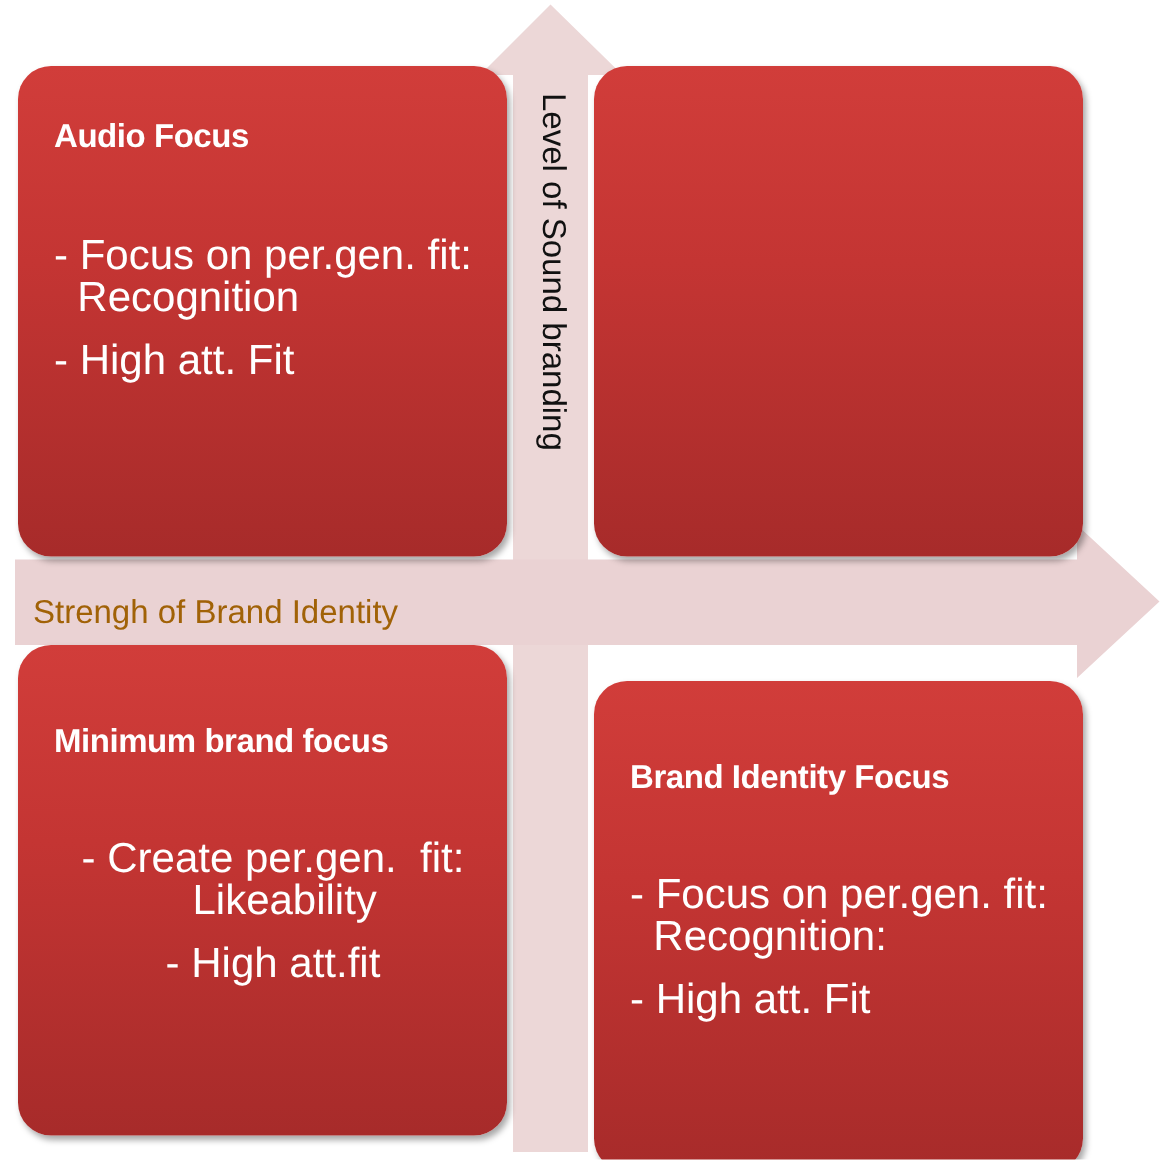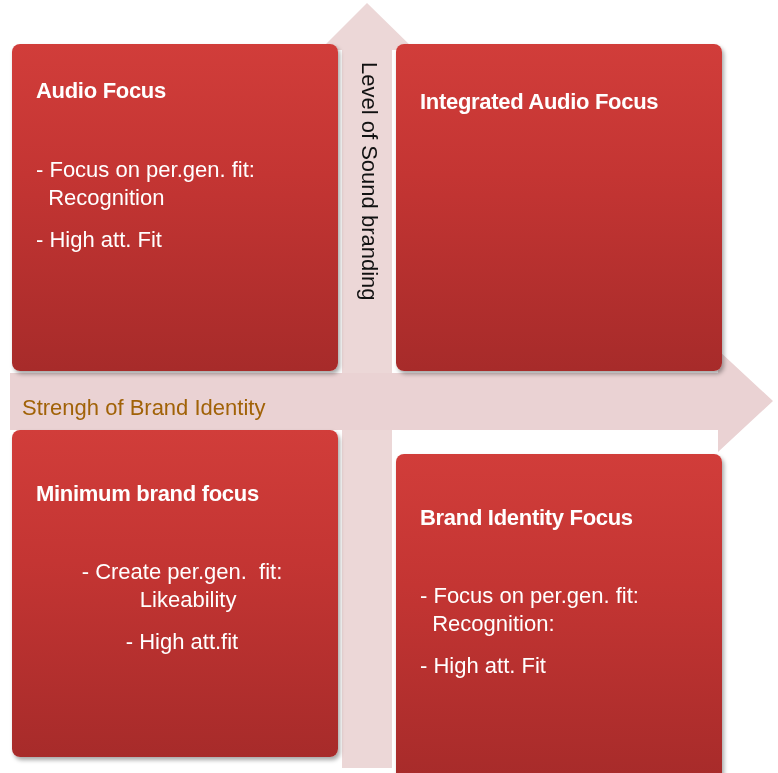--- a/index.html
+++ b/index.html
@@ -1,26 +1,26 @@
 <!DOCTYPE html>
 <html><head>
 <meta charset="utf-8">
 <style>
   html, body { margin: 0; padding: 0; background: #ffffff; }
   body { width: 778px; height: 773px; position: relative; overflow: hidden;
          font-family: "Liberation Sans", "DejaVu Sans", sans-serif; }
   .arrows { position: absolute; left: 0; top: 0; width: 778px; height: 773px; }
   .box {
-    position: absolute; width: 326px; height: 327px; border-radius: 8px;
+    position: absolute; width: 326px; height: 327px; border-radius: 22px;
     background: linear-gradient(to bottom, #d13d3a 0%, #c43533 40%, #a72b2a 100%);
     box-shadow: 2px 3px 4px rgba(0,0,0,0.35);
     color: #ffffff; box-sizing: border-box;
   }
   .box .title { position: absolute; left: 24px; font-weight: bold; font-size: 22px; letter-spacing: -0.3px; }
-  .box .items { position: absolute; left: 24px; right: 10px; font-size: 22px; line-height: 28px; }
+  .box .items { position: absolute; left: 24px; right: 10px; font-size: 28px; line-height: 28px; }
   .box .item { margin-bottom: 14px; white-space: pre; }
   #box-tl { left: 12px; top: 44px; }
   #box-tr { left: 396px; top: 44px; }
   #box-bl { left: 12px; top: 430px; text-align: center; }
   #box-br { left: 396px; top: 430px; margin-top: 24px; }
   .h-label { position: absolute; left: 22px; top: 395px; font-size: 22px; color: #a16207; }
   .v-label { position: absolute; left: 356px; top: 62px; font-size: 22px; color: #111;
              writing-mode: vertical-rl; white-space: nowrap; }
 </style>
 </head>
@@ -39,21 +39,20 @@
 <div class="box" id="box-tl">
   <div class="title" style="top:34px">Audio Focus</div>
   <div class="items" style="top:112px">
     <div class="item">- Focus on per.gen. fit:
   Recognition</div>
     <div class="item">- High att. Fit</div>
   </div>
 </div>
 
 <div class="box" id="box-tr">
-  <div class="title" style="top:45px">Integrated Audio Focus</div>
 </div>
 
 <div class="box" id="box-bl">
   <div class="title" style="top:51px">Minimum brand focus</div>
   <div class="items" style="top:128px">
     <div class="item">- Create per.gen.  fit:
   Likeability</div>
     <div class="item">- High att.fit</div>
   </div>
 </div>

